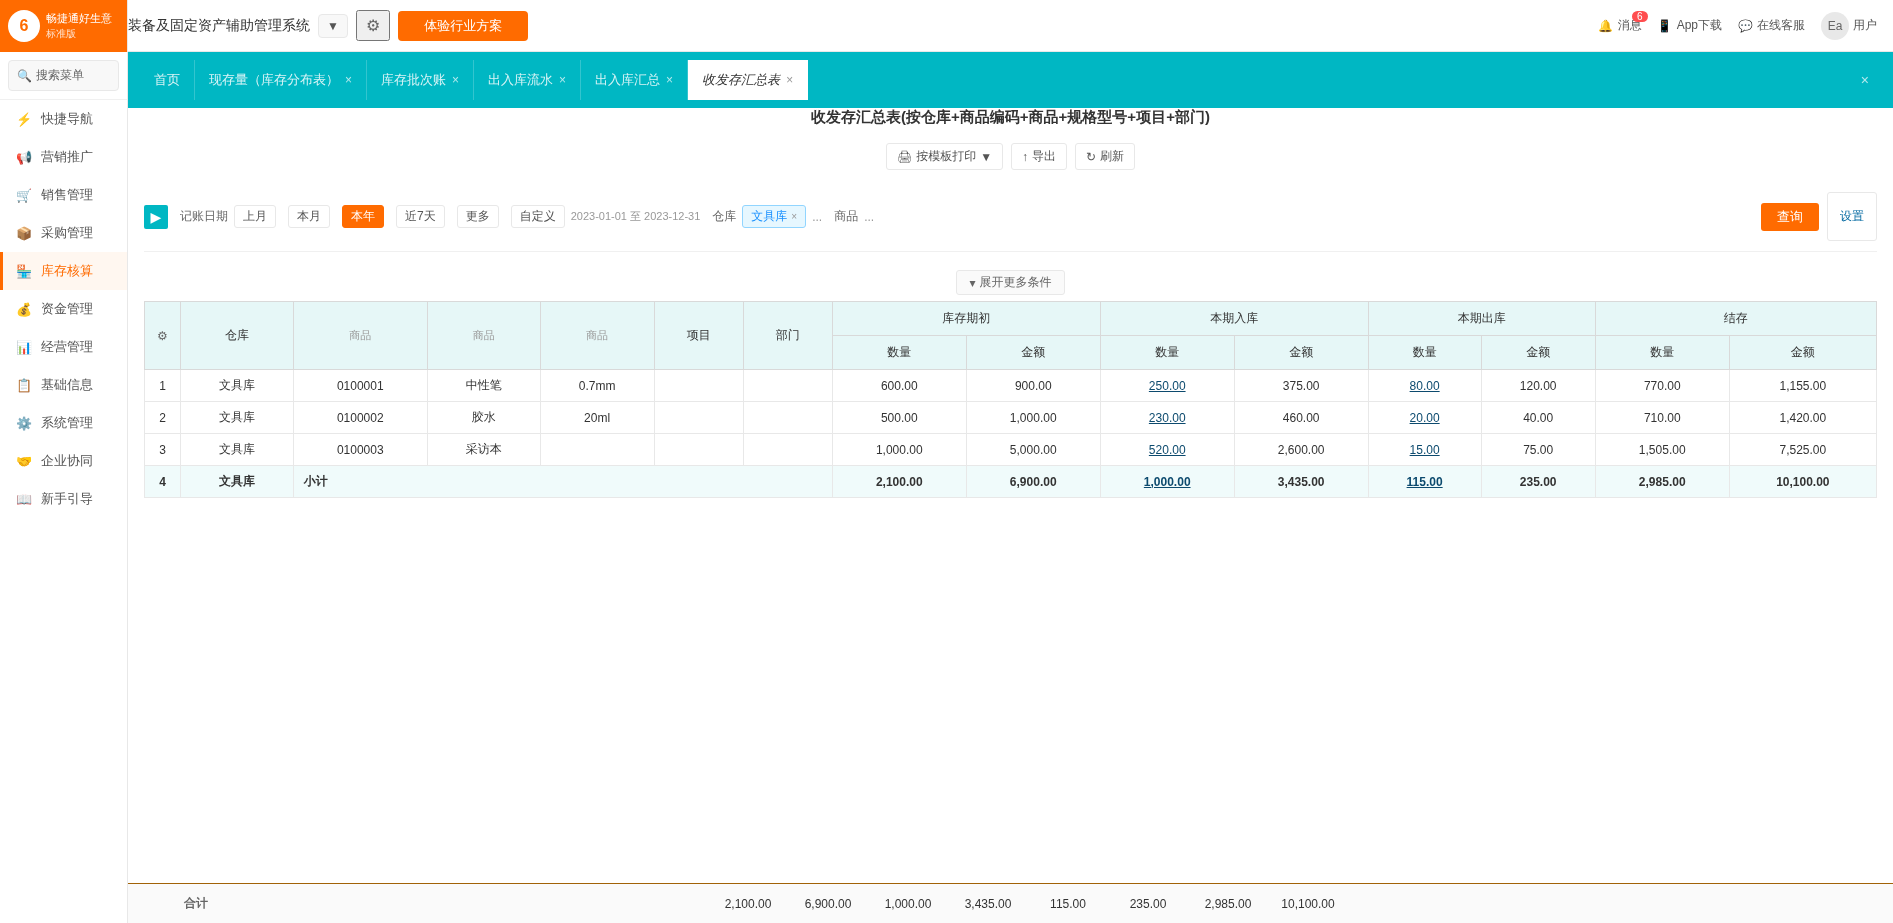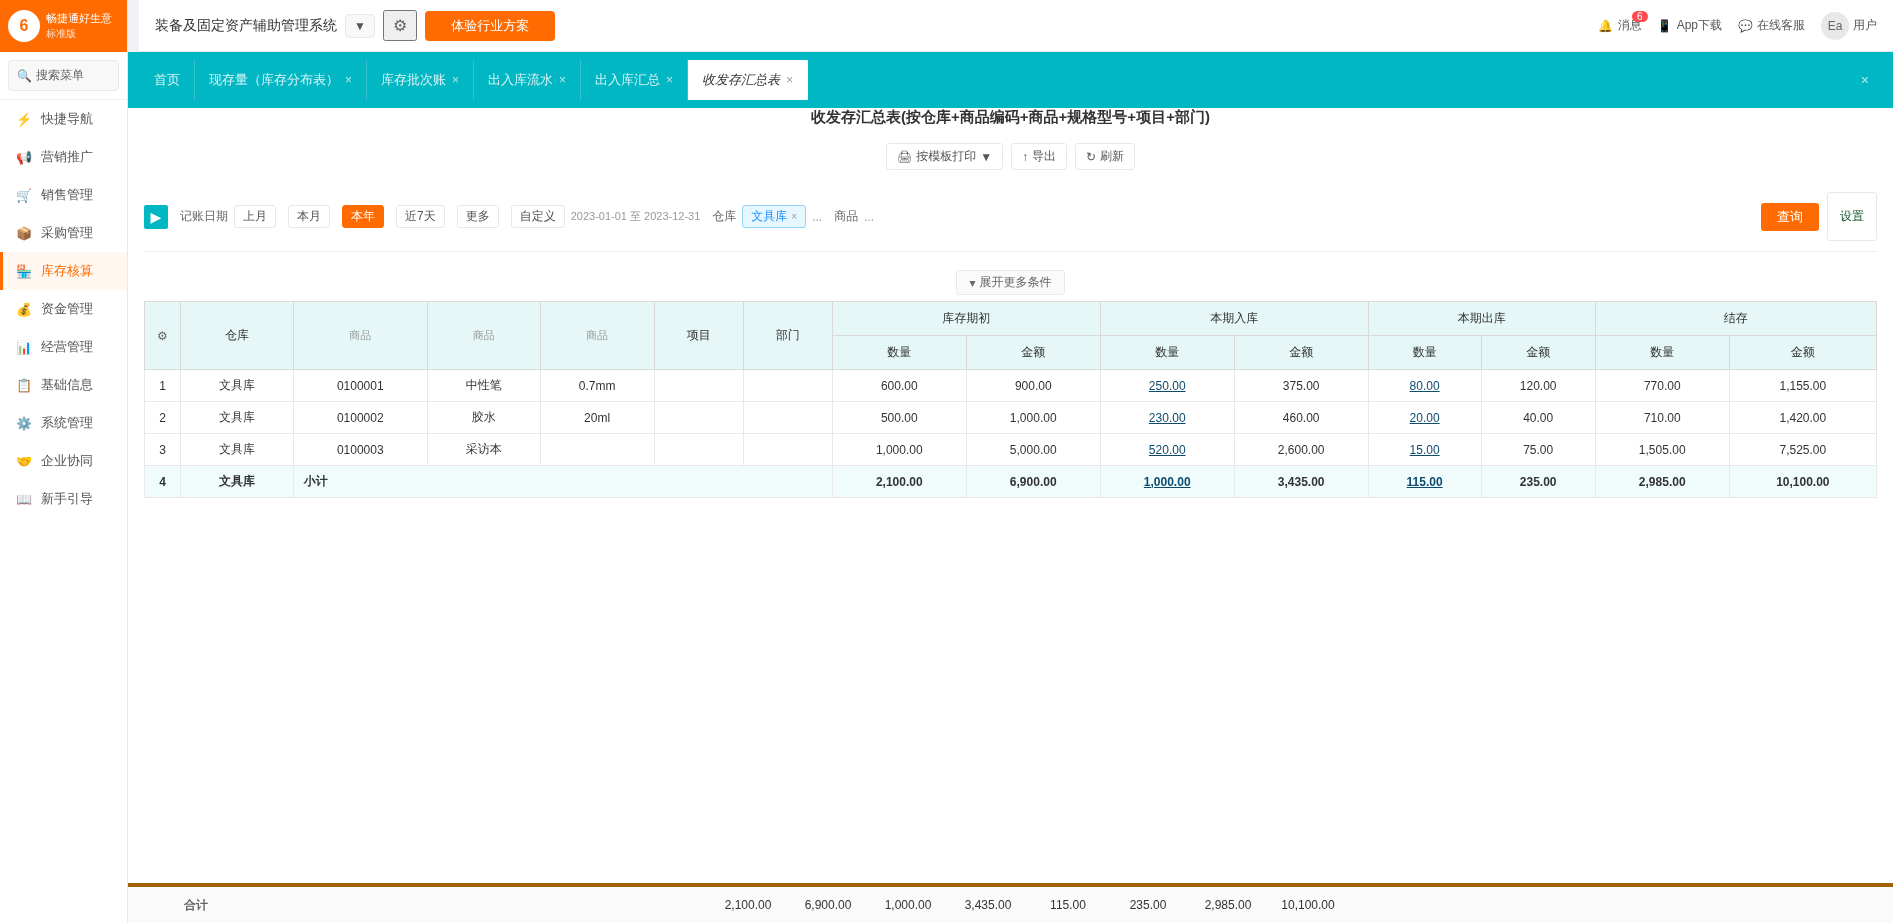--- a/index.html
+++ b/index.html
@@ -26,21 +26,21 @@
     .sidebar-nav { flex: 1; overflow-y: auto; }
     .nav-item {
       display: flex; align-items: center; gap: 8px; padding: 10px 12px; cursor: pointer;
       color: #555; font-size: 13px; border-left: 3px solid transparent;
     }
     .nav-item.active { background: #fff7f0; color: #ff6b00; border-left-color: #ff6b00; }
     .nav-item-icon { width: 18px; height: 18px; display: flex; align-items: center; justify-content: center; flex-shrink: 0; }
 
     
     .topbar {
-      position: fixed; left: 139px; top: 0; right: 0; height: 52px; background: #fff;
+      position: fixed; left: 112px; top: 0; right: 0; height: 52px; background: #fff;
       border-bottom: 1px solid #e8e8e8; display: flex; align-items: center; justify-content: space-between;
       padding: 0 16px; z-index: 99;
     }
     .topbar-left { display: flex; align-items: center; gap: 8px; }
     .topbar-title { font-size: 14px; color: #333; }
     .topbar-dropdown { padding: 4px 8px; border: 1px solid #e8e8e8; border-radius: 4px; background: #f8f8f8; cursor: pointer; font-size: 12px; color: #555; }
     .topbar-gear { padding: 4px 8px; cursor: pointer; color: #666; font-size: 16px; }
     .topbar-trial { background: #ff6b00; color: #fff; padding: 6px 26px; border-radius: 4px; cursor: pointer; font-size: 13px; border: none; }
     .topbar-right { display: flex; align-items: center; gap: 16px; }
     .topbar-icon-group { display: flex; align-items: center; gap: 4px; cursor: pointer; color: #555; font-size: 12px; position: relative; }
@@ -79,39 +79,39 @@
     .date-btns { display: flex; gap: 12px; align-items: center; }
     .date-btn { padding: 2px 8px; border: 1px solid #e8e8e8; border-radius: 3px; cursor: pointer; color: #555; font-size: 12px; background: #fff; }
     .date-btn.active { background: #ff6b00; color: #fff; border-color: #ff6b00; }
     .date-range { color: #999; font-size: 11px; }
     .warehouse-tag { display: flex; align-items: center; gap: 4px; padding: 2px 8px; background: #e6f7ff; border: 1px solid #91d5ff; border-radius: 3px; color: #1890ff; font-size: 12px; }
     .tag-close { cursor: pointer; color: #999; font-size: 10px; }
     .filter-more { color: #999; cursor: pointer; font-size: 12px; }
     .filter-goods-label { color: #666; font-size: 12px; }
     .filter-right-actions { margin-left: auto; display: flex; align-items: center; gap: 8px; }
     .btn-query { background: #ff6b00; color: #fff; border: none; padding: 5px 16px; border-radius: 3px; cursor: pointer; font-size: 13px; }
-    .btn-setting { background: #fff; color: #14532d; border: 1px solid #e8e8e8; padding: 15px 12px; border-radius: 3px; cursor: pointer; font-size: 12px; }
+    .btn-setting { background: #fff; color: #0369a1; border: 1px solid #e8e8e8; padding: 15px 12px; border-radius: 3px; cursor: pointer; font-size: 12px; }
 
     .expand-bar { display: flex; justify-content: center; padding: 6px 0; }
     .expand-btn { display: flex; align-items: center; gap: 4px; color: #666; cursor: pointer; font-size: 12px; border: 1px solid #e8e8e8; padding: 3px 12px; border-radius: 3px; background: #fafafa; }
     .toolbar-btn { display: flex; align-items: center; gap: 4px; padding: 4px 10px; border: 1px solid #e8e8e8; border-radius: 3px; cursor: pointer; background: #fff; color: #555; font-size: 12px; }
 
     
     .data-table { width: 100%; border-collapse: collapse; font-size: 12px; }
     .data-table th { background: #e6f7f7; color: #333; padding: 8px 10px; text-align: center; border: 1px solid #d9d9d9; font-weight: 500; white-space: nowrap; }
     .data-table td { padding: 7px 10px; border: 1px solid #e8e8e8; text-align: center; color: #333; white-space: nowrap; }
     .data-table .subtotal-row td { font-weight: bold; background: #f0fbfb; }
     .data-table .link-text { color: #0c4a6e; text-decoration: underline; cursor: pointer; }
     .data-table .setting-col { width: 36px; }
     .th-group { text-align: center; background: #d4f0f0; }
 
     
     .table-footer {
       position: fixed; bottom: 0; left: 128px; right: 0; height: 40px; background: #fafafa;
-      border-top: 4px solid #a16207; display: flex; align-items: center; padding: 0 16px;
+      border-top: 1px solid #a16207; display: flex; align-items: center; padding: 0 16px;
       font-size: 12px; color: #333; z-index: 97;
     }
     .footer-total-label { color: #666; font-weight: bold; padding: 0 20px 0 40px; }
     .footer-cells { display: flex; align-items: center; gap: 0; }
     .footer-cell { padding: 0 12px; min-width: 80px; text-align: center; }
 
     .gear-icon-cell { cursor: pointer; color: #666; }
   </style>
 </head>
 <body>

